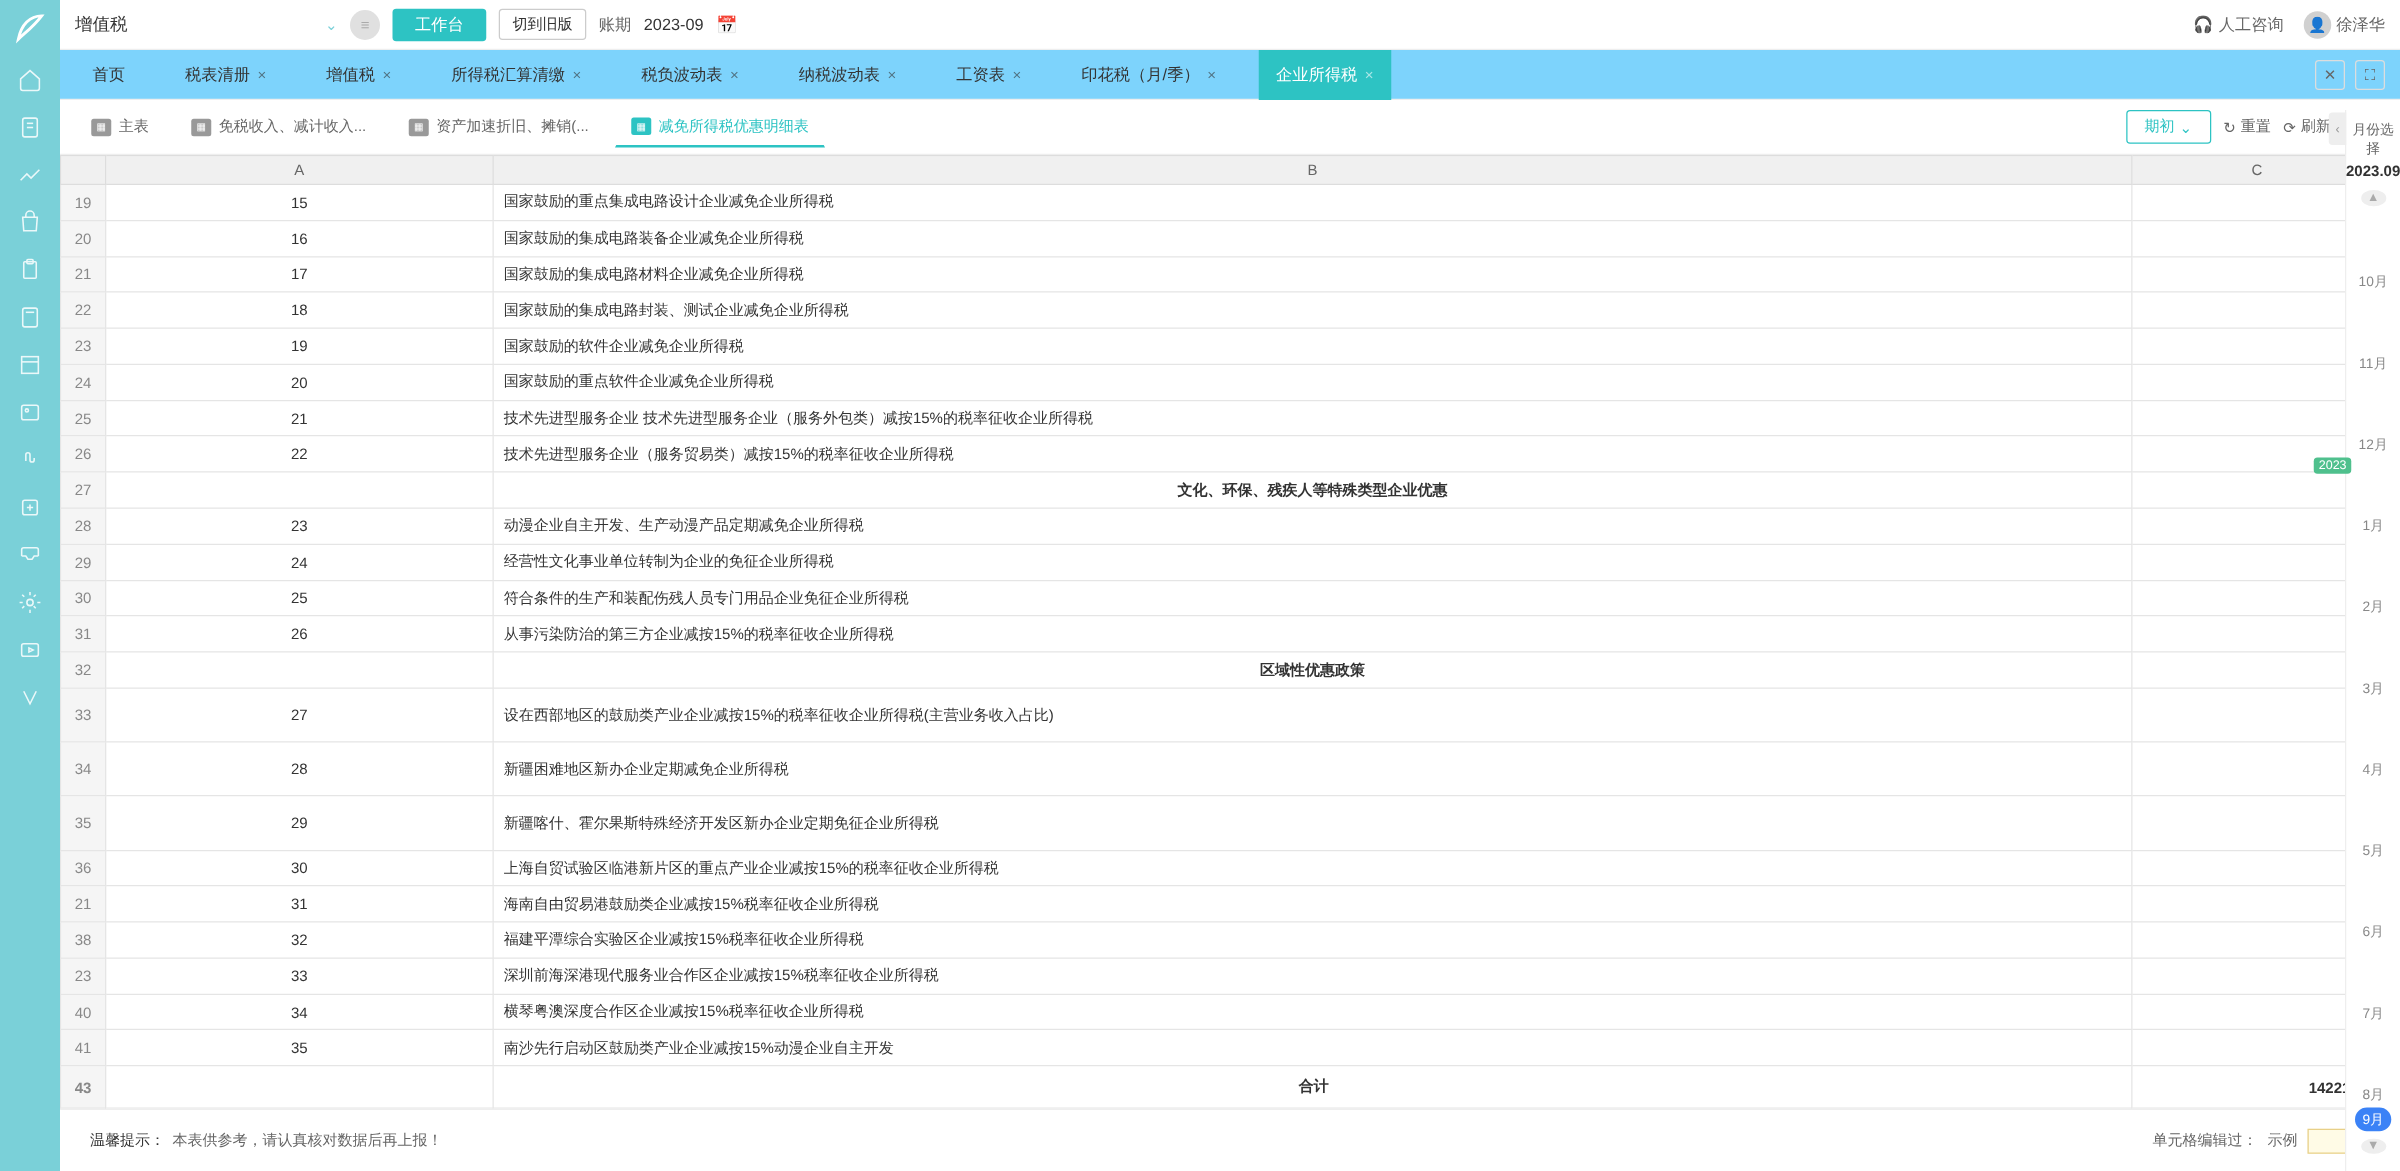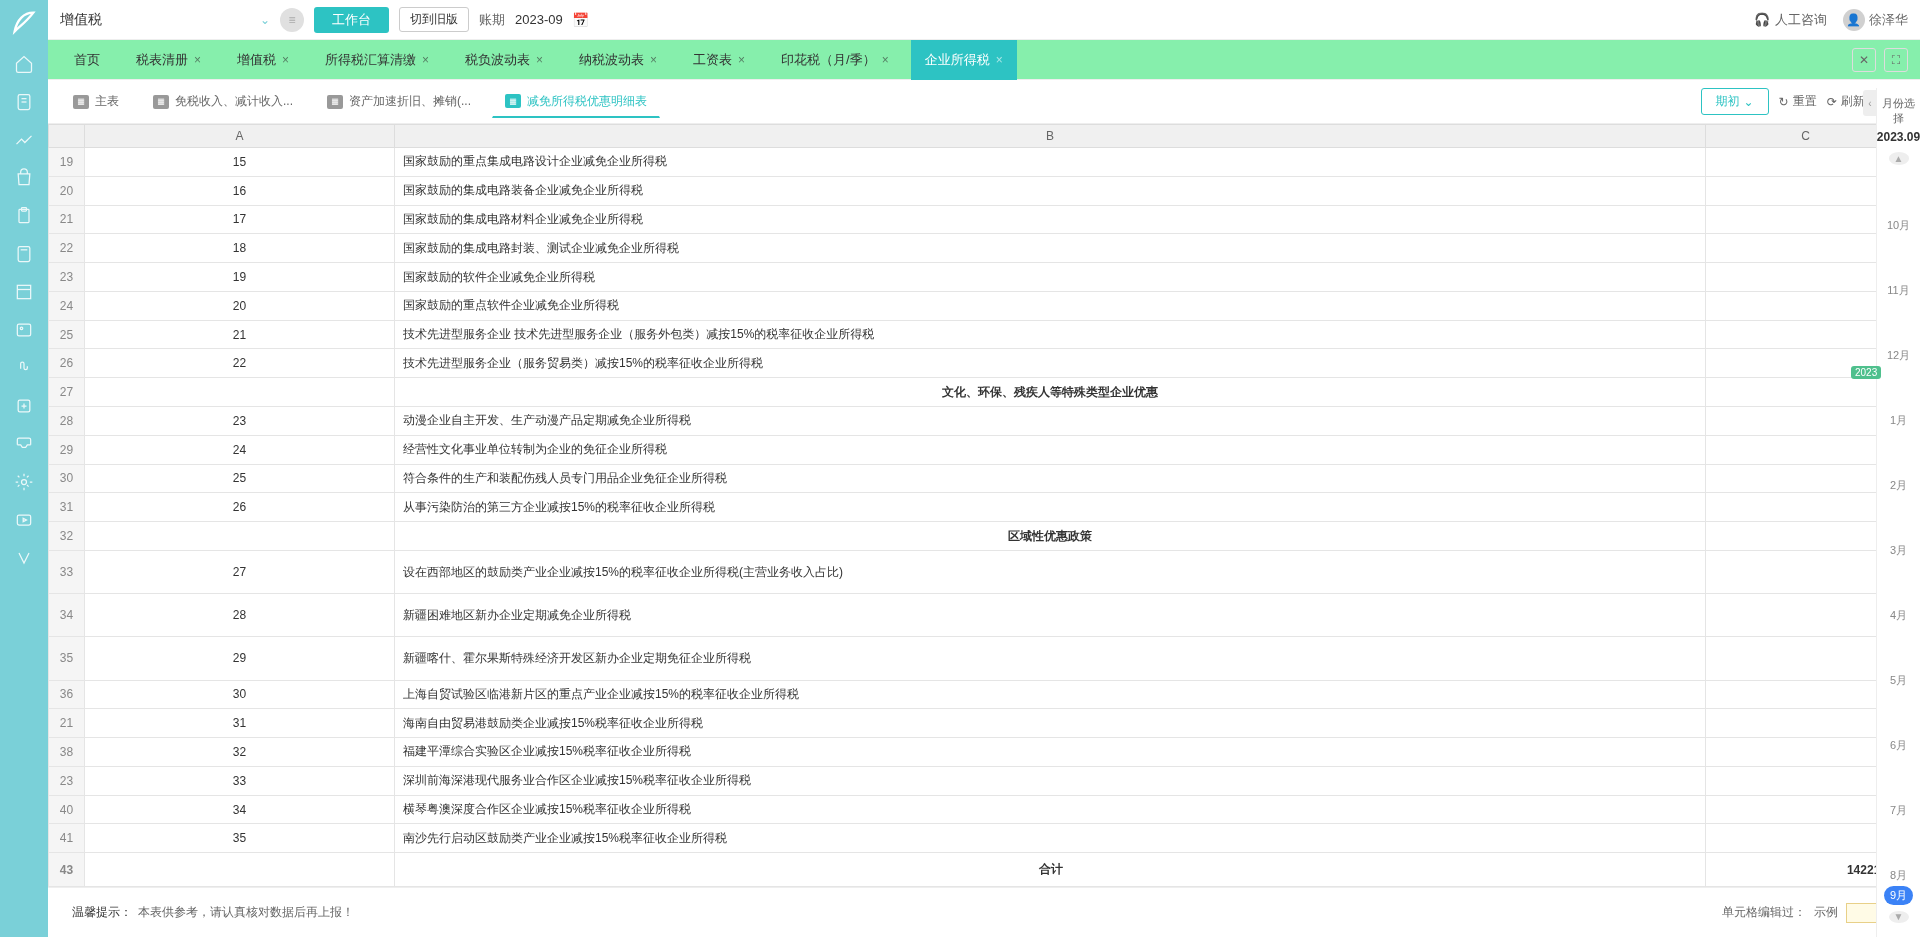--- a/index.html
+++ b/index.html
@@ -22,21 +22,21 @@
 .btn-primary { background: #2dc3c3; color: #fff; border: none; padding: 4px 18px; border-radius: 3px; font-size: 13px; cursor: pointer; }
 .btn-outline { background: #fff; color: #333; border: 1px solid #ccc; padding: 3px 10px; border-radius: 3px; font-size: 12px; cursor: pointer; }
 .period-label { font-size: 13px; color: #666; }
 .period-value { font-size: 13px; color: #333; }
 .calendar-icon { color: #7ad0d8; font-size: 14px; cursor: pointer; }
 .header-right { margin-left: auto; display: flex; align-items: center; gap: 16px; font-size: 13px; color: #666; }
 .header-right-item { display: flex; align-items: center; gap: 4px; cursor: pointer; }
 .avatar { width: 22px; height: 22px; border-radius: 50%; background: #d0d0d0; display: inline-flex; align-items: center; justify-content: center; color: #fff; font-size: 12px; }
 
 
-.tabs { height: 40px; display: flex; align-items: center; padding: 0 12px; border-bottom: 1px solid #eee; gap: 8px; background: #86efac; }
+.tabs { height: 40px; display: flex; align-items: center; padding: 0 12px; border-bottom: 1px solid #eee; gap: 20px; background: #7dd3fc; }
 .tab { padding: 0 14px; height: 40px; display: flex; align-items: center; font-size: 13px; color: #333; cursor: pointer; gap: 6px; }
 .tab.active { background: #2dc3c3; color: #fff; }
 .tab-close { font-size: 12px; opacity: 0.6; }
 .tabs-right { margin-left: auto; display: flex; gap: 8px; }
 .tab-action-icon { width: 24px; height: 24px; display: flex; align-items: center; justify-content: center; border: 1px solid #ddd; border-radius: 3px; cursor: pointer; color: #666; font-size: 12px; }
 
 
 .subtabs { height: 44px; display: flex; align-items: center; padding: 0 12px; gap: 8px; background: #fff; border-bottom: 1px solid #eee; }
 .subtab { padding: 6px 12px; font-size: 12px; color: #666; cursor: pointer; display: flex; align-items: center; gap: 6px; border-radius: 3px; border: 1px solid transparent; }
 .subtab.active { color: #2dc3c3; border-bottom: 2px solid #2dc3c3; border-radius: 0; }
@@ -380,21 +380,21 @@
             </tr>
             <tr>
               <td class="rownum" style="">40</td>
               <td class="col-a">34</td>
               <td class="col-b">横琴粤澳深度合作区企业减按15%税率征收企业所得税</td>
               <td class="col-c"></td>
             </tr>
             <tr>
               <td class="rownum" style="">41</td>
               <td class="col-a">35</td>
-              <td class="col-b">南沙先行启动区鼓励类产业企业减按15%税率征收企业所得税</td>
+              <td class="col-b">南沙先行启动区鼓励类产业企业减按15%动漫企业自主开发</td>
               <td class="col-c"></td>
             </tr>
             <tr class="bold-row">
               <td class="rownum" style="height:28px">43</td>
               <td class="col-a"></td>
               <td class="col-b">合计</td>
               <td class="col-c">14221.38</td>
             </tr>
           </tbody>
       </table>

